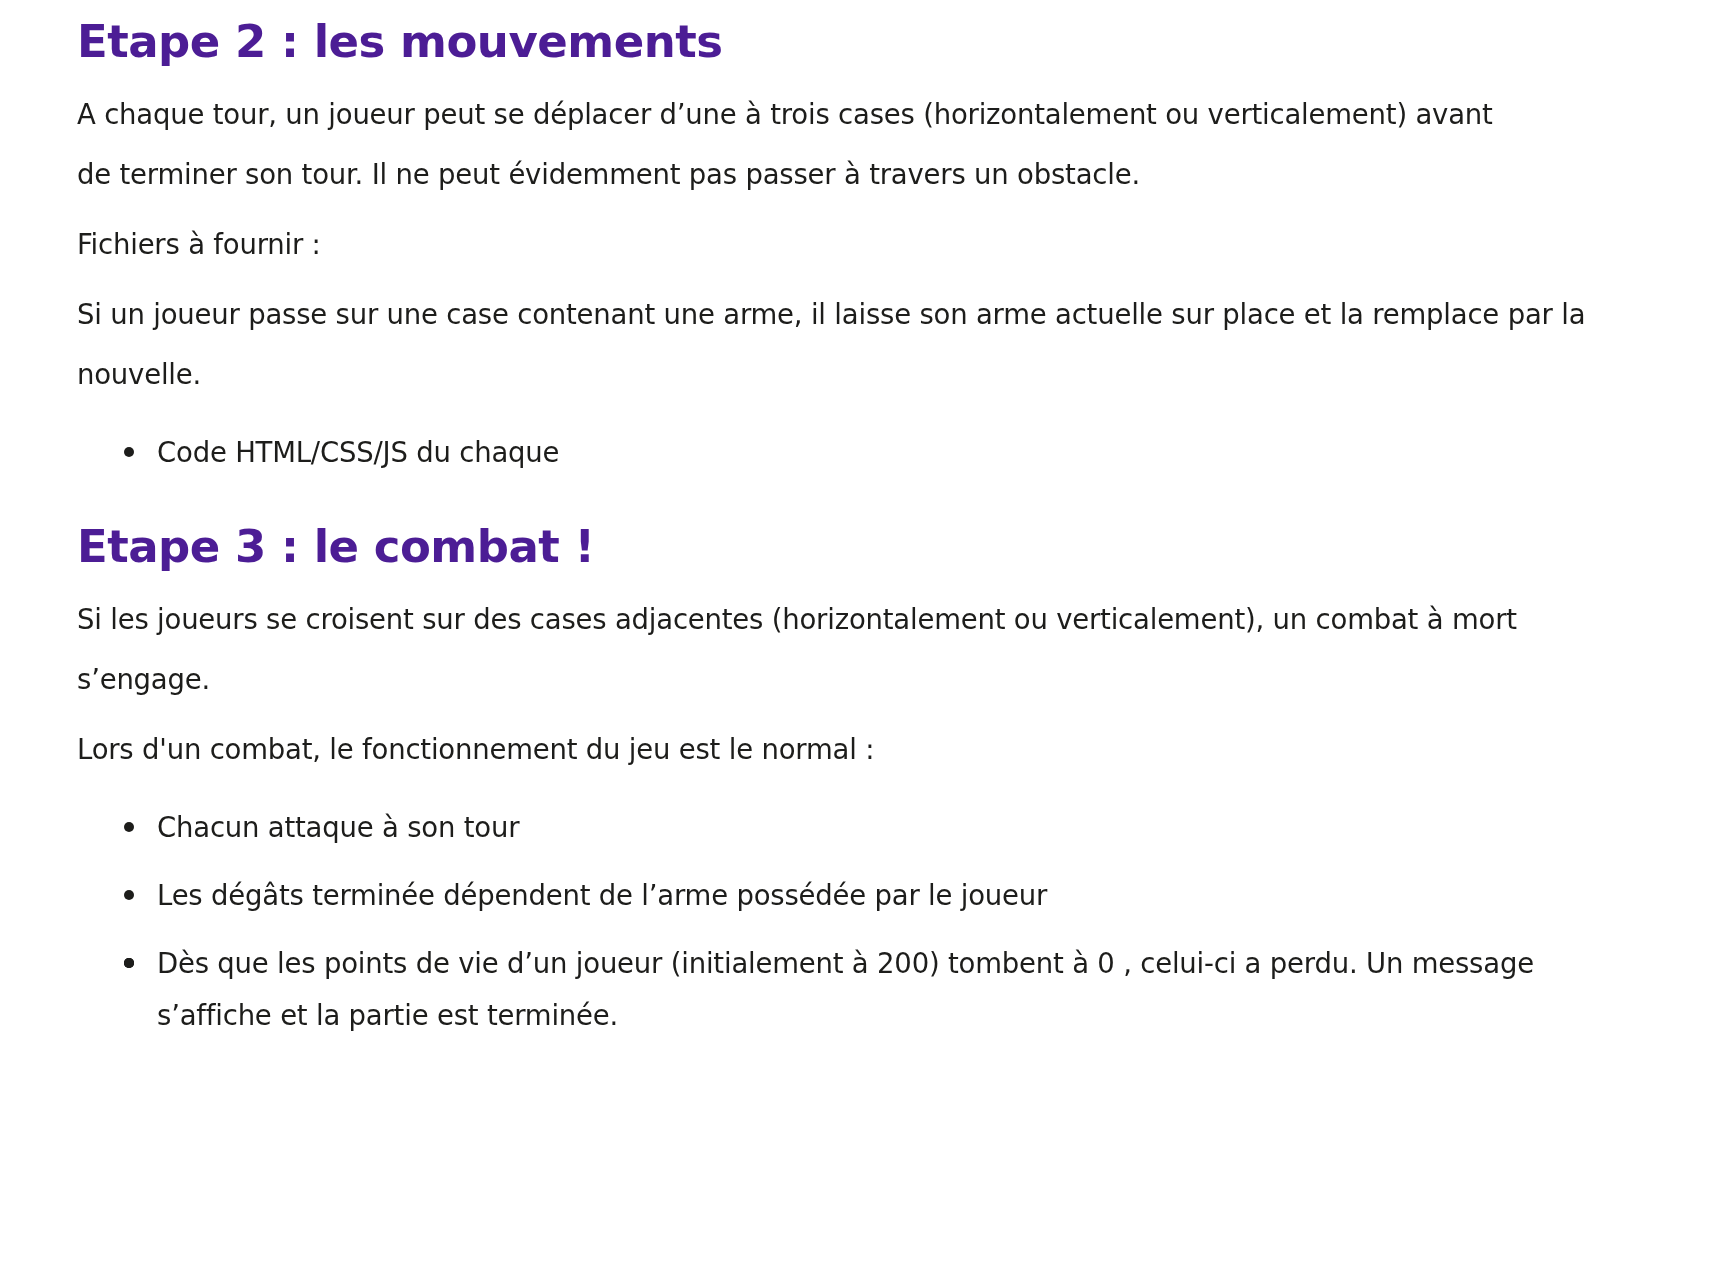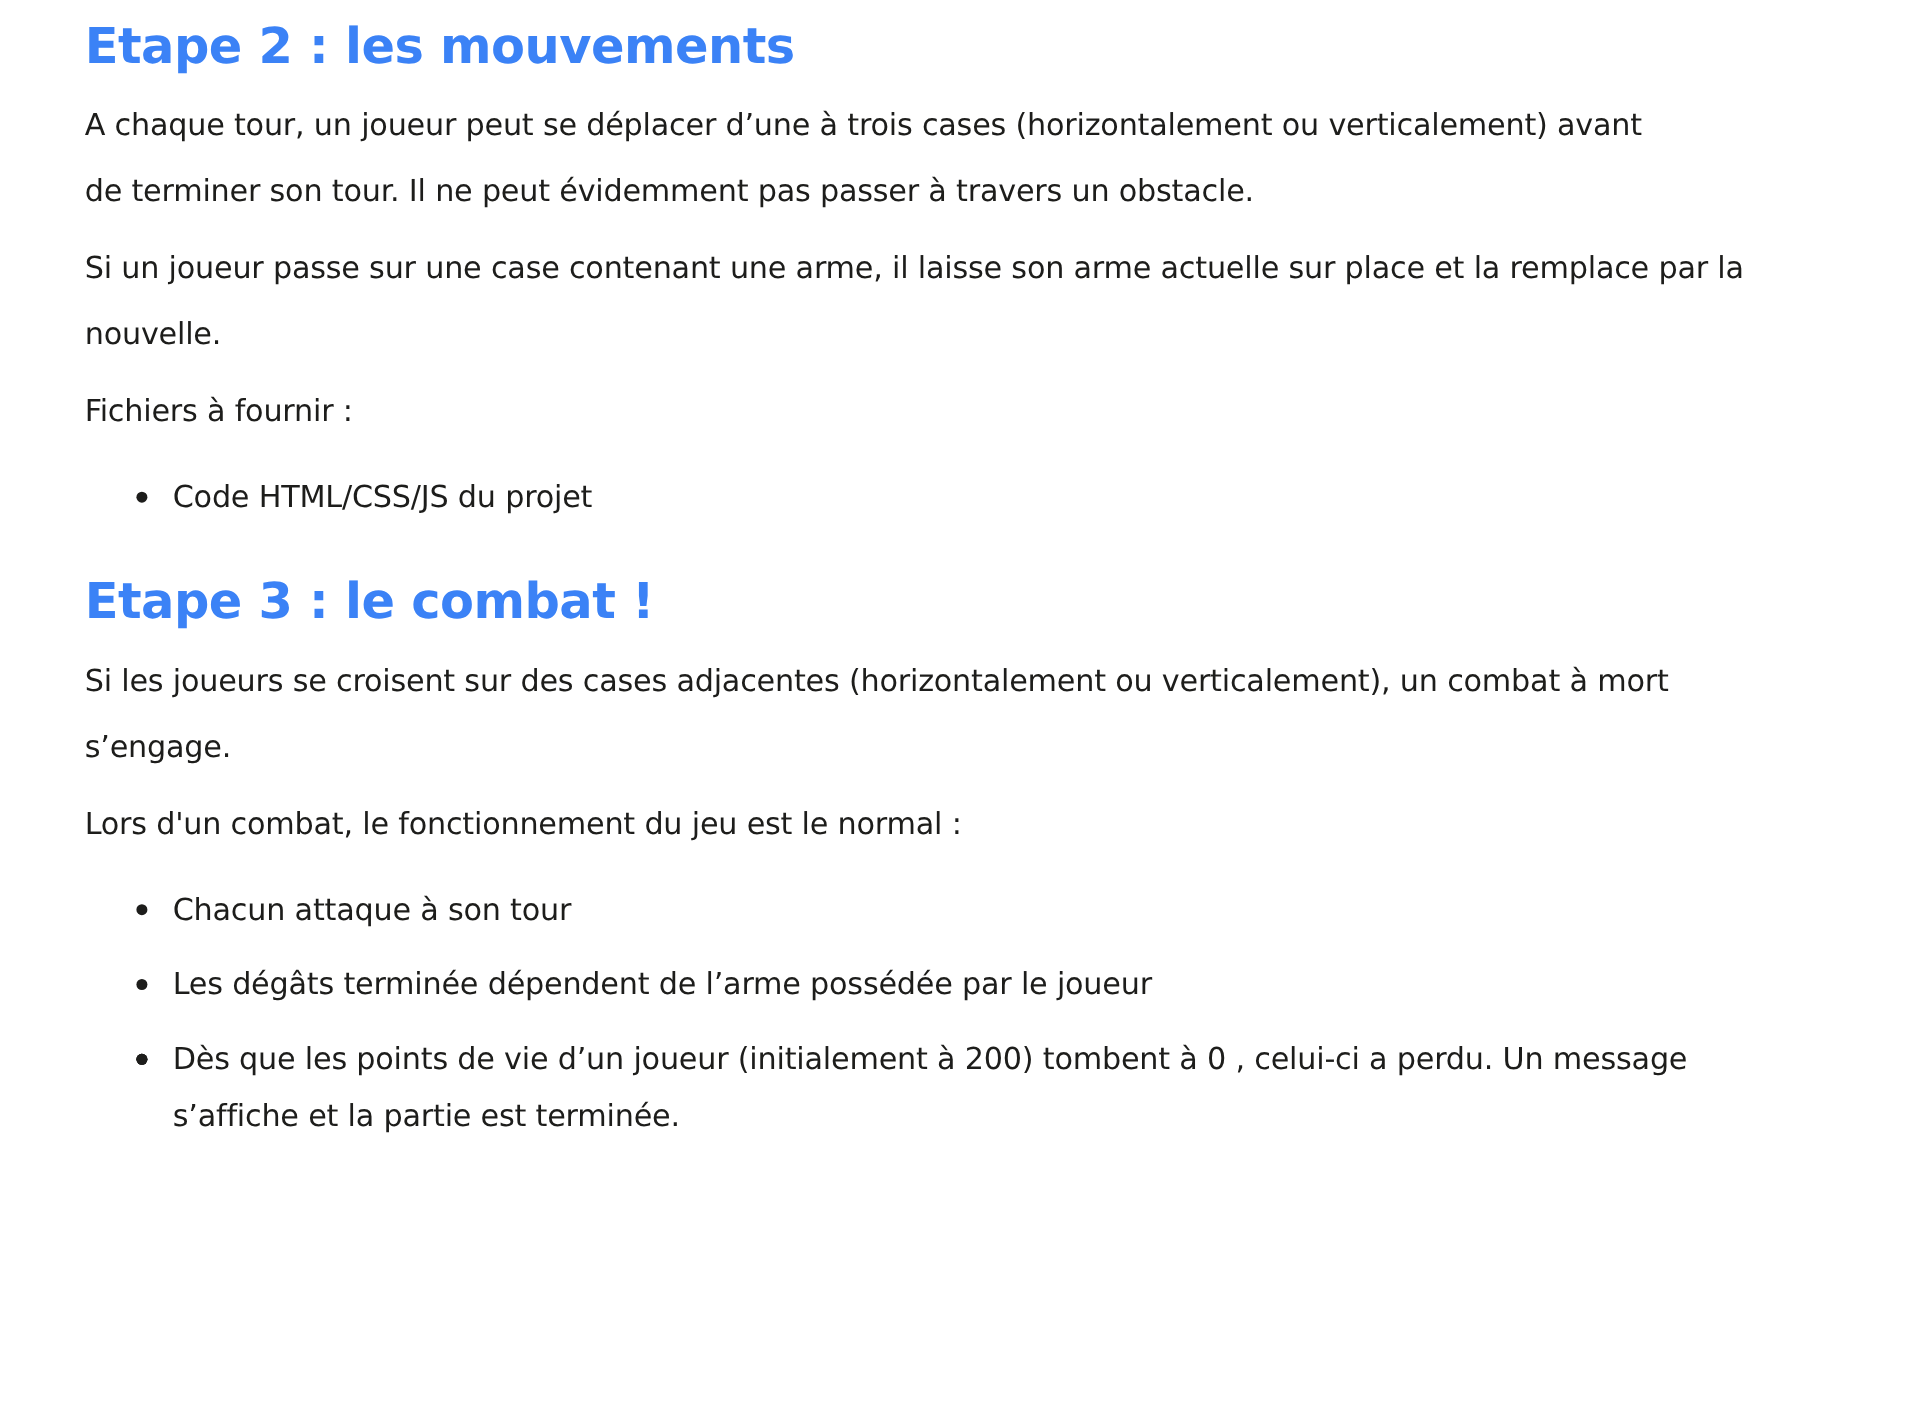--- a/index.html
+++ b/index.html
@@ -21,21 +21,21 @@
     top: 0;
     width: 1560px;
   }
   h2 {
     font-family: "DejaVu Sans", sans-serif;
     font-weight: 600;
     font-size: 45px;
     letter-spacing: -0.5px;
     line-height: 60px;
     margin: 12px 0 0 0;
-    color: #3b82f6;
+    color: #4c1d95;
   }
   h2.second {
     margin-top: 39px;
   }
   p {
     font-size: 27.5px;
     line-height: 60px;
     margin: 10px 0 0 0;
     letter-spacing: -0.2px;
   }
@@ -65,26 +65,26 @@
   }
   ul.files li { margin-bottom: 0; }
 </style>
 </head>
 <body>
 
 <div class="content">
 
   <h2>Etape 2 : les mouvements</h2>
   <p class="after-h" style="width:1440px">A chaque tour, un joueur peut se déplacer d’une à trois cases (horizontalement ou verticalement) avant de terminer son tour. Il ne peut évidemment pas passer à travers un obstacle.</p>
+  <p>Fichiers à fournir :</p>
   <p style="width:1520px">Si un joueur passe sur une case contenant une arme, il laisse son arme actuelle sur place et la remplace par la nouvelle.</p>
-  <p>Fichiers à fournir :</p>
   <ul class="files">
     <li>
       <span class="bullet"></span>
-      <span>Code HTML/CSS/JS du projet</span>
+      <span>Code HTML/CSS/JS du chaque</span>
     </li>
   </ul>
 
   <h2 class="second">Etape 3 : le combat !</h2>
   <p class="after-h" style="width:1500px">Si les joueurs se croisent sur des cases adjacentes (horizontalement ou verticalement), un combat à mort s’engage.</p>
   <p>Lors d'un combat, le fonctionnement du jeu est le normal :</p>
   <ul>
     <li>
       <span class="bullet"></span>
       <span>Chacun attaque à son tour</span>

